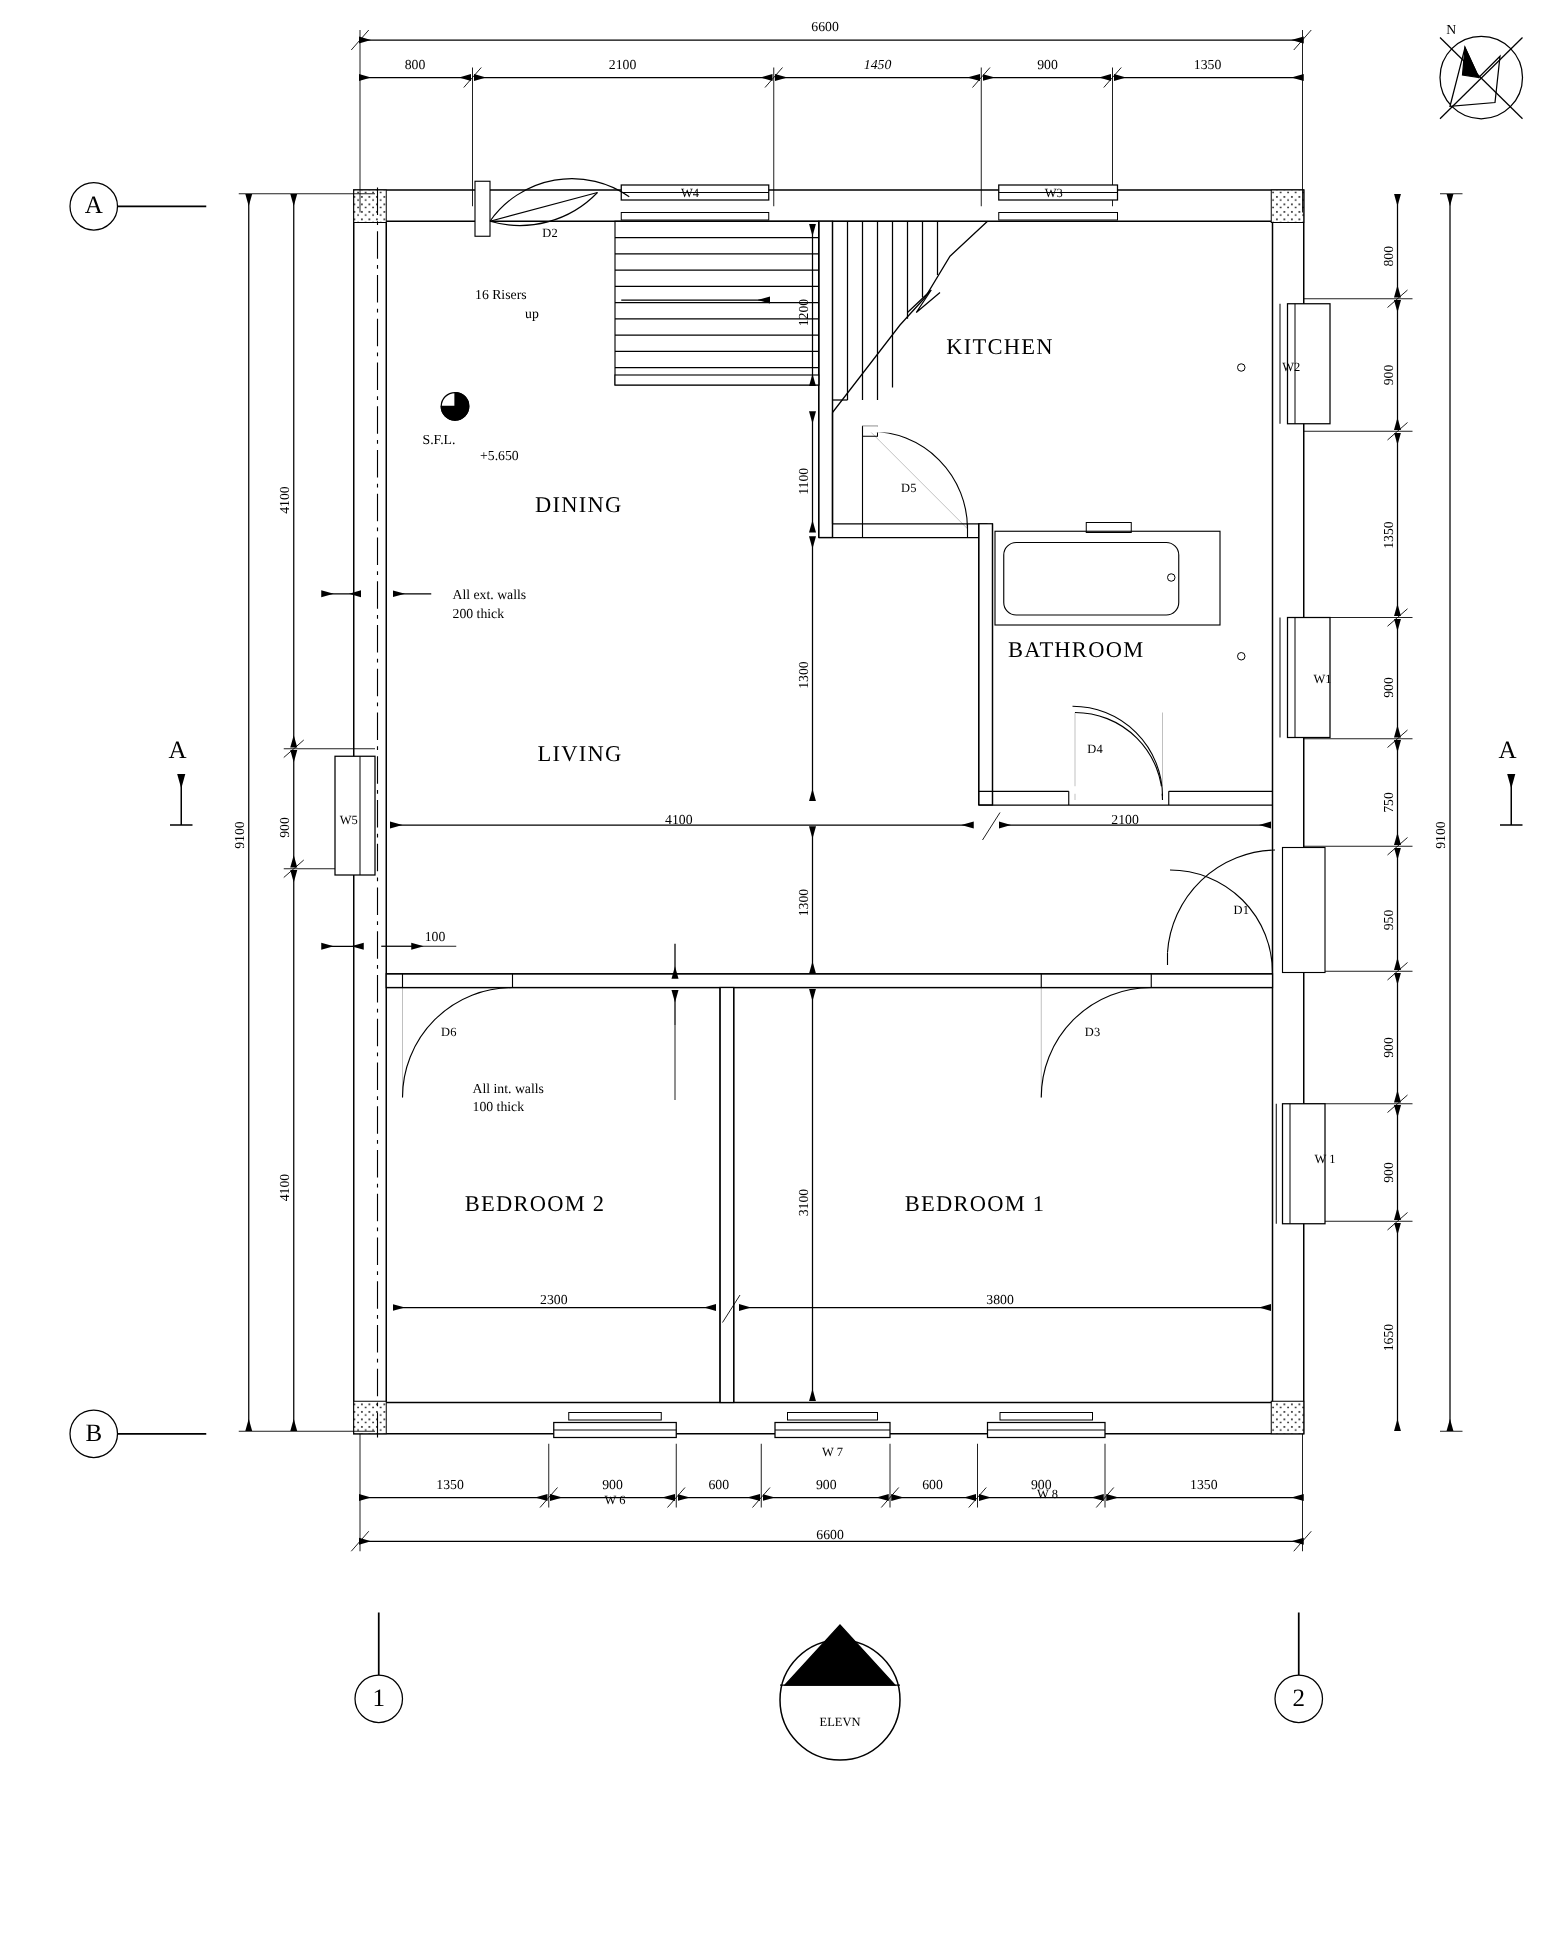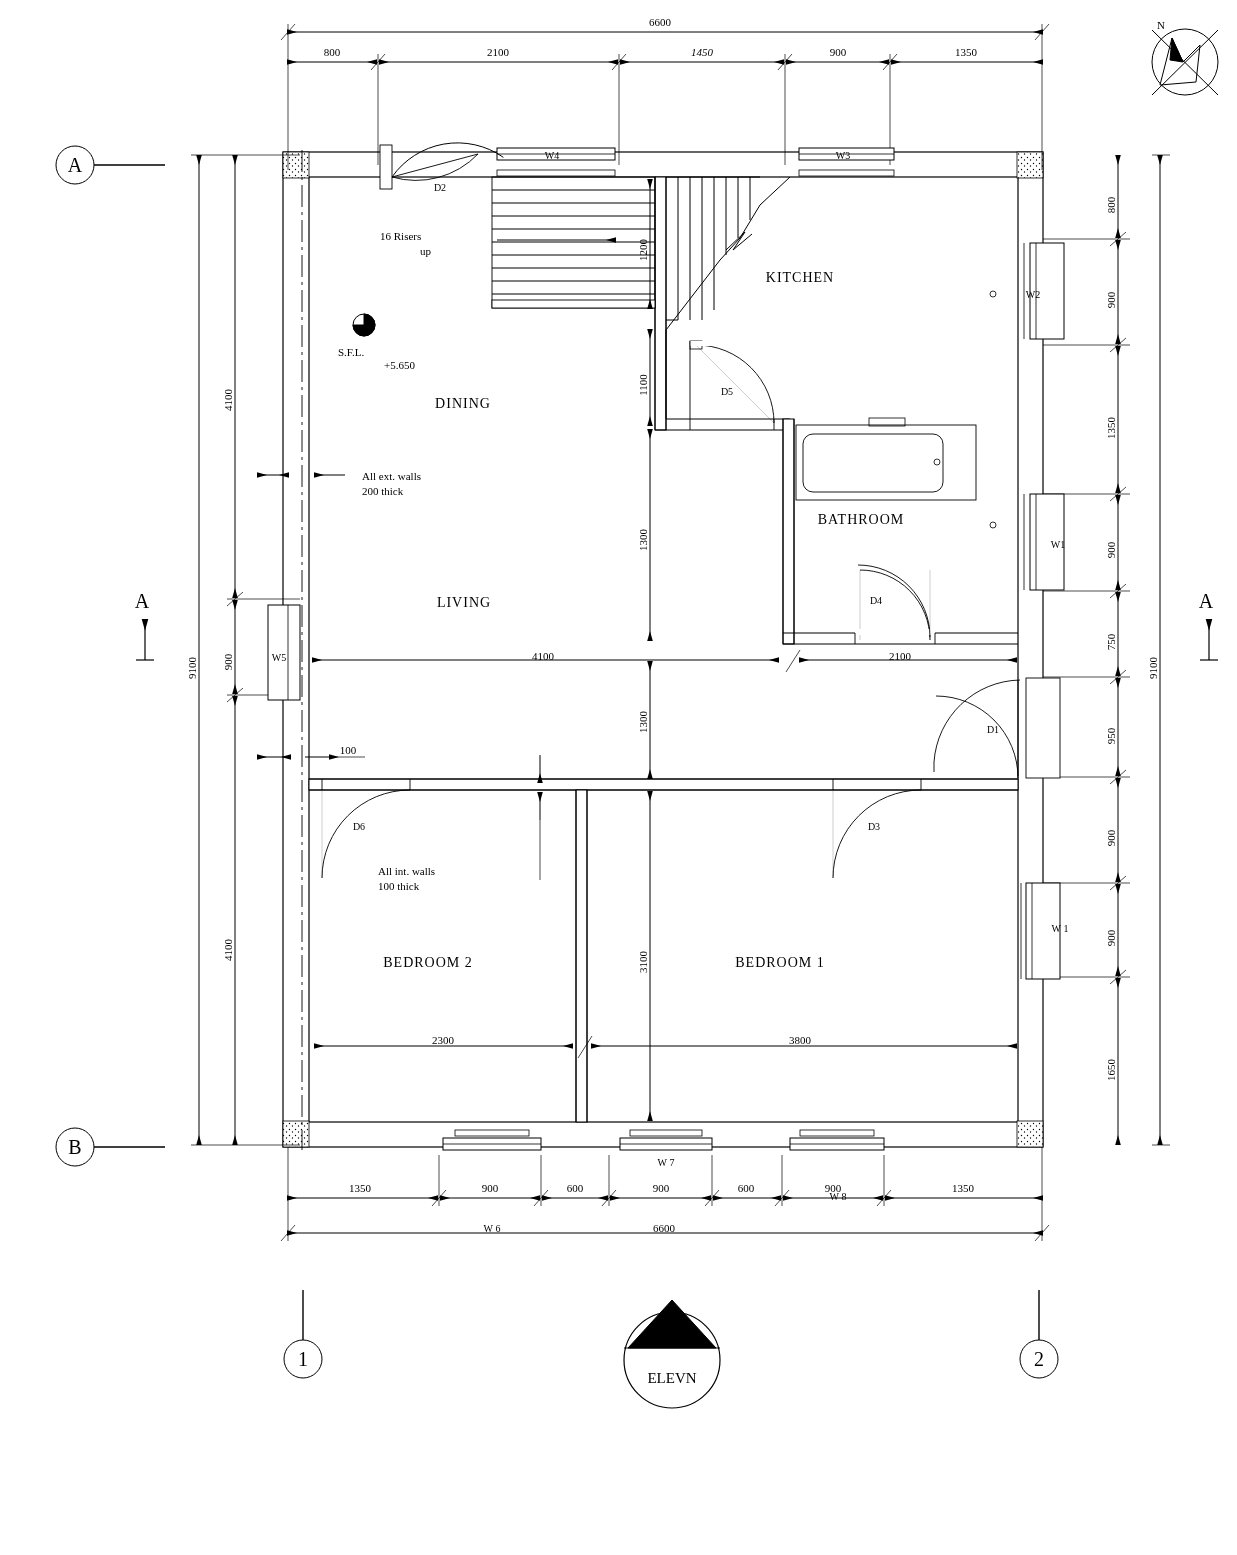--- a/index.html
+++ b/index.html
@@ -1,25 +1,25 @@
 <!DOCTYPE html>
 <html><head>
 <meta charset="utf-8">
 <style>
   html,body{margin:0;padding:0;background:#ffffff;}
   body{width:1237px;height:1555px;position:relative;font-family:"Liberation Serif",serif;color:#000;}
   #plan{position:absolute;left:0;top:0;width:1237px;height:1555px;}
   .lbl{position:absolute;font-family:"Liberation Serif",serif;color:#000;white-space:nowrap;}
   .dim{font-size:11px;}
-  .room{font-size:14px;letter-spacing:1px;}
+  .room{font-size:18px;letter-spacing:1px;}
   .tag{font-size:10px;}
   .note{font-size:11px;line-height:13px;}
   .grid-letter{font-size:20px;}
   .big{font-size:20px;}
-  .elevn{font-size:15px;}
+  .elevn{font-size:10px;}
   .ctr{transform:translate(-50%,-50%);}
 </style>
 </head>
 <body>
 
 <svg id="plan" viewBox="0 0 1237 1555">
   <defs>
     <marker id="arr" markerWidth="10" markerHeight="8" refX="9" refY="4" orient="auto">
       <path d="M0,4 L10,1.2 L10,6.8 Z" fill="#000"></path>
     </marker>
@@ -374,21 +374,21 @@
 <div class="lbl room ctr" style="left:861px;top:520px;">BATHROOM</div>
 <div class="lbl room ctr" style="left:428px;top:963px;">BEDROOM 2</div>
 <div class="lbl room ctr" style="left:780px;top:963px;">BEDROOM 1</div>
 
 <div class="lbl tag ctr" style="left:1033px;top:294px;">W2</div>
 <div class="lbl tag ctr" style="left:1058px;top:544px;">W1</div>
 <div class="lbl tag ctr" style="left:1060px;top:928px;">W 1</div>
 <div class="lbl tag ctr" style="left:552px;top:155px;">W4</div>
 <div class="lbl tag ctr" style="left:843px;top:155px;">W3</div>
 <div class="lbl tag ctr" style="left:279px;top:657px;">W5</div>
-<div class="lbl tag ctr" style="left:492px;top:1228px;">W 6</div>
+<div class="lbl tag ctr" style="left:492px;top:1201px;">W 6</div>
 <div class="lbl tag ctr" style="left:666px;top:1162px;">W 7</div>
 <div class="lbl tag ctr" style="left:838px;top:1196px;">W 8</div>
 
 <div class="lbl tag ctr" style="left:440px;top:187px;">D2</div>
 <div class="lbl tag ctr" style="left:727px;top:391px;">D5</div>
 <div class="lbl tag ctr" style="left:876px;top:600px;">D4</div>
 <div class="lbl tag ctr" style="left:993px;top:729px;">D1</div>
 <div class="lbl tag ctr" style="left:874px;top:826px;">D3</div>
 <div class="lbl tag ctr" style="left:359px;top:826px;">D6</div>
 

